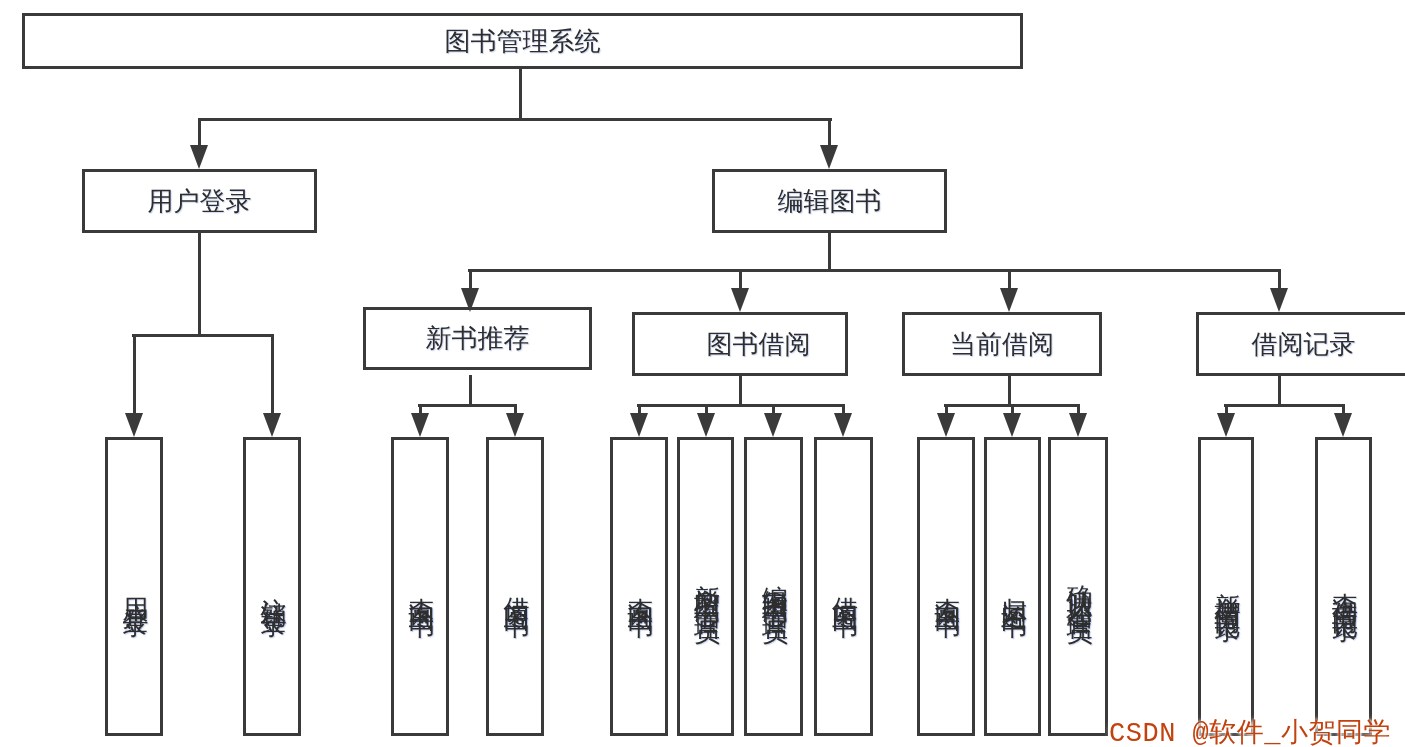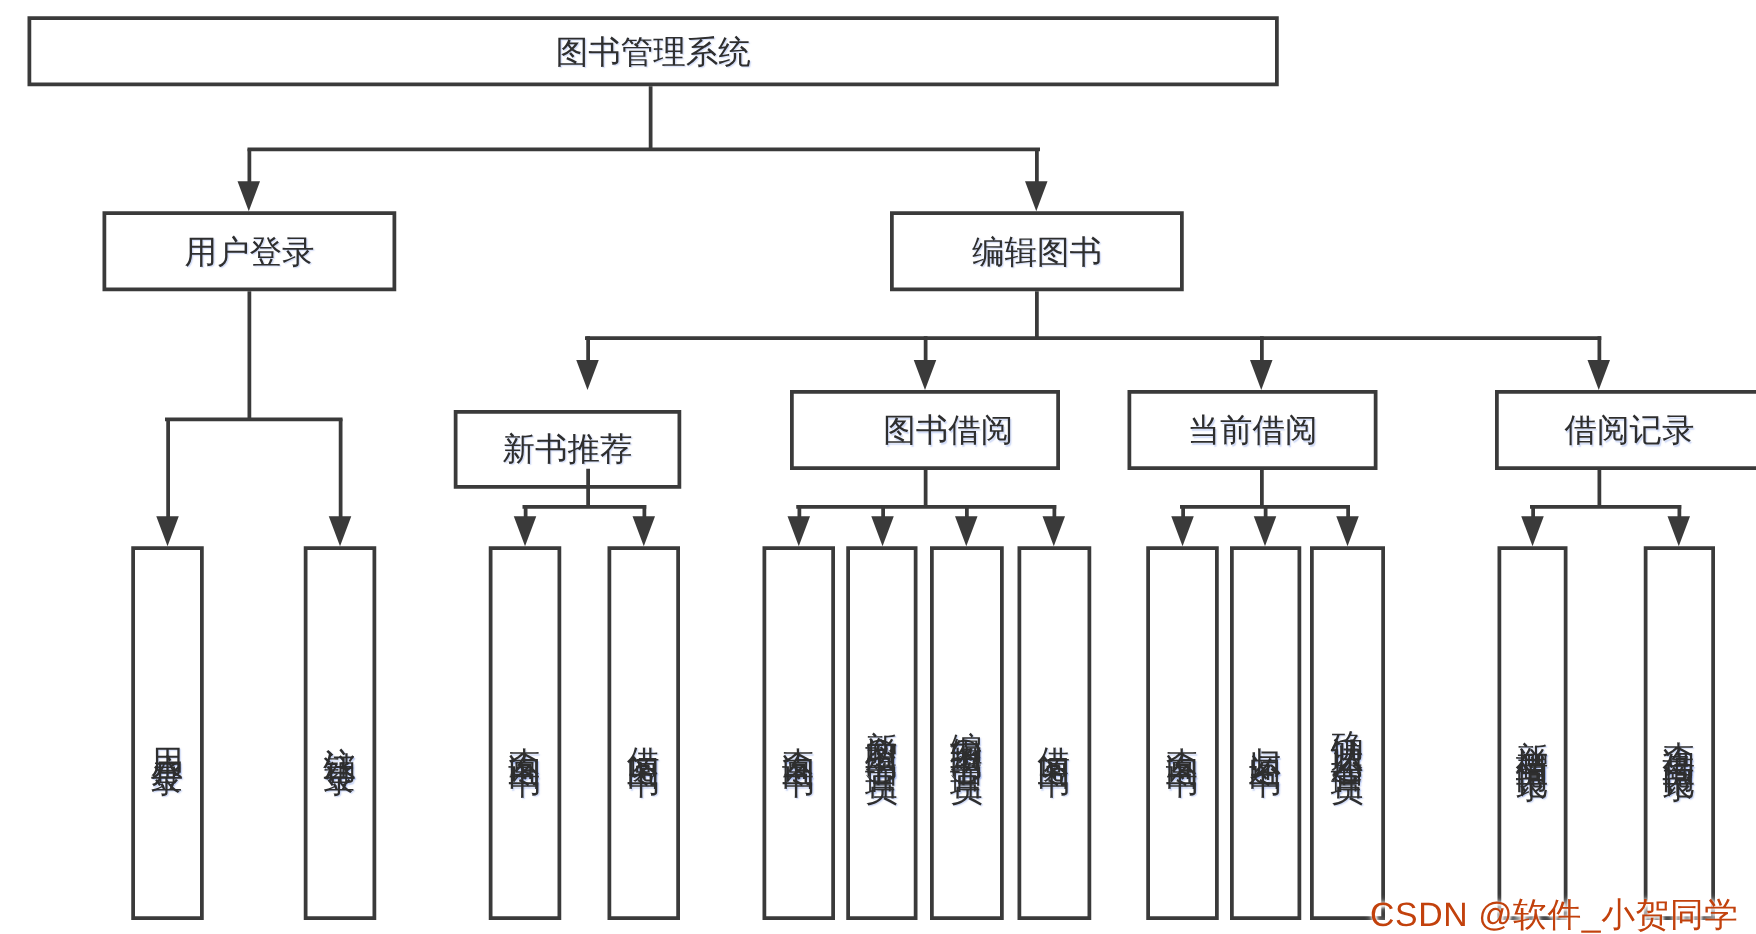--- a/index.html
+++ b/index.html
@@ -1,20 +1,20 @@
 <!DOCTYPE html>
 <html><head>
 <meta charset="utf-8">
 <style>
   html,body { margin:0; padding:0; background:#ffffff; }
   .canvas {
     position:relative;
     width:1405px; height:747px;
     background:#ffffff;
-    font-family:Liberation Sans, sans-serif;
+    font-family:Liberation Mono, monospace;
     overflow:hidden;
   }
   .node {
     position:absolute;
     box-sizing:border-box;
     border:3px solid #3a3a3a;
     background:#ffffff;
     display:flex; align-items:center; justify-content:center;
     color:#2e2e2e;
     font-size:26px;
@@ -67,21 +67,21 @@
     <span>图书管理系统</span>
   </div>
 
   <div class="node" style="left:82px; top:169px; width:235px; height:64px;">
     <span>用户登录</span>
   </div>
   <div class="node" style="left:712px; top:169px; width:235px; height:64px;">
     <span>编辑图书</span>
   </div>
 
-  <div class="node" style="left:363px; top:328px; width:182px; height:63px;">
+  <div class="node" style="left:363px; top:307px; width:229px; height:63px;">
     <span>新书推荐</span>
   </div>
   <div class="node" style="left:632px; top:312px; width:216px; height:64px;padding-left:37px;">
     <span>图书借阅</span>
   </div>
   <div class="node" style="left:902px; top:312px; width:200px; height:64px;">
     <span>当前借阅</span>
   </div>
   <div class="node" style="left:1172px; top:312px; width:215px; height:64px;margin-left:24px;">
     <span>借阅记录</span>

